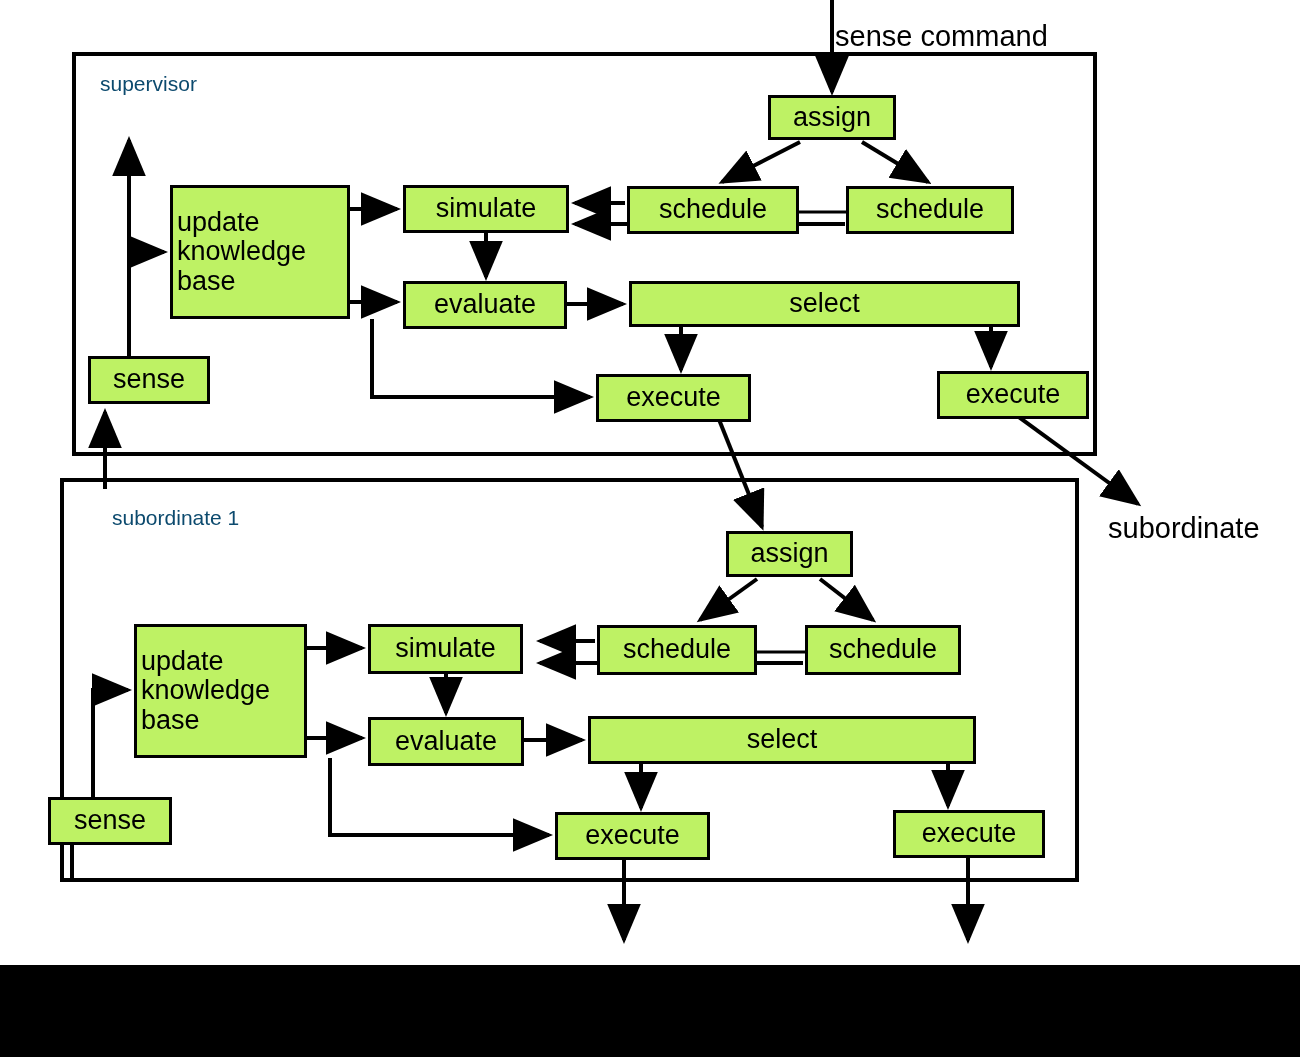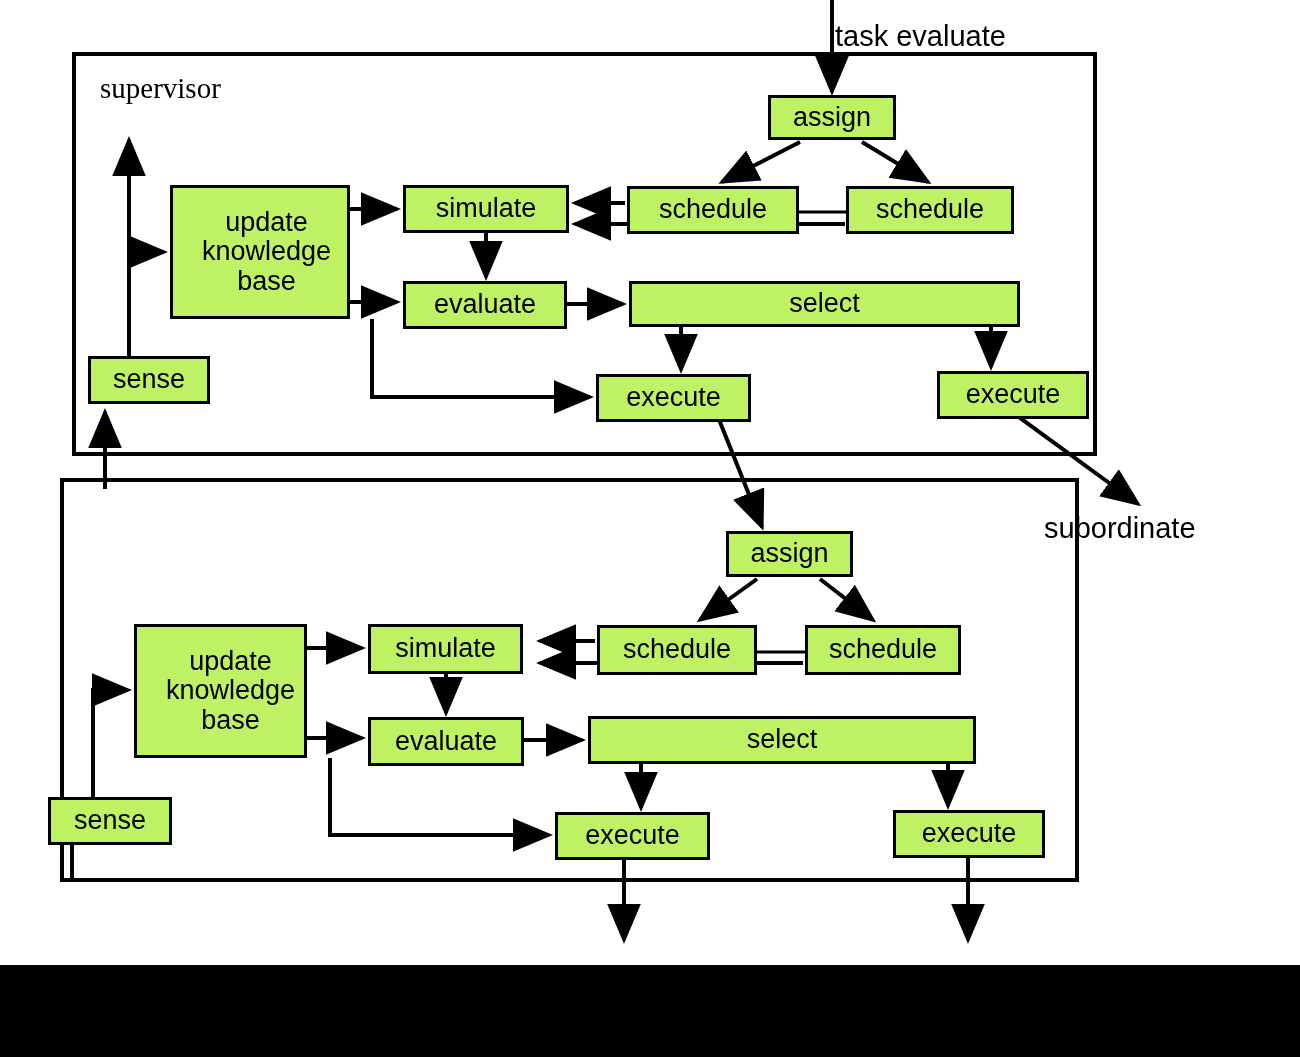--- a/index.html
+++ b/index.html
@@ -38,44 +38,44 @@
     justify-content: center;
     font-family: "Liberation Sans", sans-serif;
     font-size: 27px;
     color: #000000;
     line-height: 1.08;
     white-space: pre-line;
     z-index: 3;
   }
   .node.left-align {
     justify-content: flex-start;
-    padding-left: 29px;
-    text-align: center;
+    padding-left: 4px;
+    text-align: left;
   }
   .frame {
     position: absolute;
     box-sizing: border-box;
     border: 4px solid #000000;
     background: transparent;
     z-index: 1;
   }
   .free-label {
     position: absolute;
     font-family: "Liberation Sans", sans-serif;
     font-size: 29px;
     color: #000000;
     white-space: nowrap;
     z-index: 4;
     background: transparent;
   }
   .frame-title {
     position: absolute;
-    font-family: Liberation Serif, serif;
-    font-size: 29px;
-    color: #000000;
+    font-family: Liberation Sans, sans-serif;
+    font-size: 21px;
+    color: #0c4a6e;
     white-space: nowrap;
     z-index: 4;
   }
   #watermark-bar {
     position: absolute;
     left: 0;
     top: 965px;
     width: 1300px;
     height: 92px;
     background: #000000;
@@ -189,23 +189,24 @@
         <line x1="968" y1="858" x2="968" y2="940" marker-end="url(#arrow)"></line>
 
         <path d="M72,845 L72,880"></path>
       </g>
     </svg>
 
     <div class="frame" style="left:72px; top:52px; width:1025px; height:404px;"></div>
     <div class="frame-title" style="left:100px; top:72px;">supervisor</div>
 
     <div class="frame" style="left:60px; top:478px; width:1019px; height:404px;"></div>
-
-    <div class="free-label" style="left:835px; top:20px;">task evaluate</div>
-    <div class="free-label" style="left:1044px; top:512px;">subordinate</div>
+    <div class="frame-title" style="left:112px; top:506px;">subordinate 1</div>
+
+    <div class="free-label" style="left:835px; top:20px;">sense command</div>
+    <div class="free-label" style="left:1108px; top:512px;">subordinate</div>
 
     <div class="node" style="left:768px; top:95px; width:128px; height:45px;">assign</div>
 
     <div class="node" style="left:627px; top:186px; width:172px; height:48px;">schedule</div>
 
     <div class="node" style="left:846px; top:186px; width:168px; height:48px;">schedule</div>
 
     <div class="node" style="left:403px; top:185px; width:166px; height:48px;">simulate</div>
 
     <div class="node left-align" style="left:170px; top:185px; width:180px; height:134px;">update

